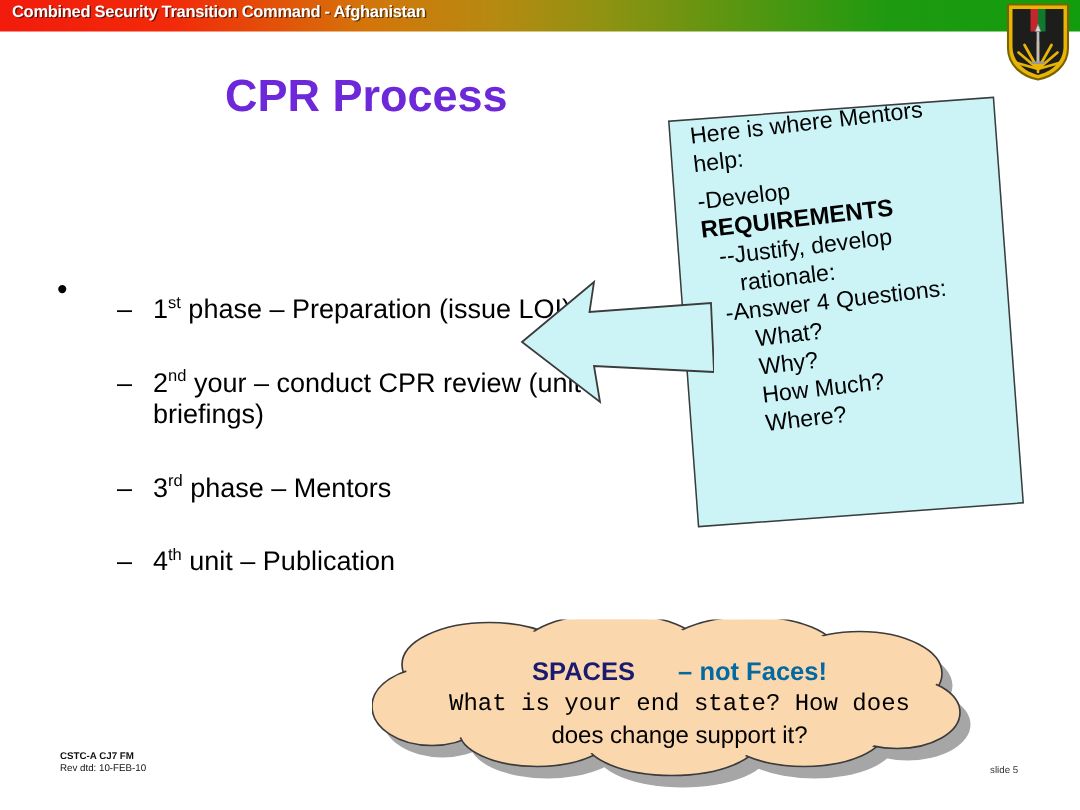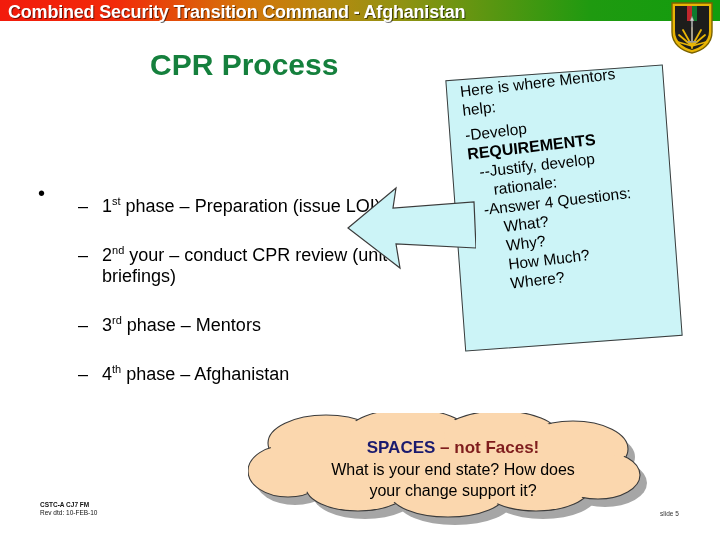--- a/index.html
+++ b/index.html
@@ -30,21 +30,21 @@
         #b58a10 46%,
         #8f9212 56%,
         #5a9611 68%,
         #1f9a10 82%,
         #119d0e 100%);
   }
   #banner-title {
     position: absolute;
     left: 8px;
     top: 2px;
-    font-size: 18px;
+    font-size: 11px;
     font-weight: bold;
     color: #ffffff;
     letter-spacing: -0.2px;
     text-shadow: 1px 1px 0 rgba(0,0,0,.55);
     white-space: nowrap;
   }
 
   
   #insignia {
     position: absolute;
@@ -54,21 +54,21 @@
     height: 52px;
   }
 
   
   #slide-title {
     position: absolute;
     left: 150px;
     top: 48px;
     font-size: 30px;
     font-weight: bold;
-    color: #15803d;
+    color: #6d28d9;
     letter-spacing: 0px;
     text-align: center;
   }
 
   
   #bullets {
     position: absolute;
     left: 30px;
     top: 180px;
     width: 380px;
@@ -161,25 +161,26 @@
     text-align: center;
     line-height: 21px;
   }
   #cloud-title {
     font-size: 17px;
     font-weight: bold;
     color: #1a1a6e;
     display: block;
     margin-bottom: 1px;
   }
-  #cloud-title .dark { color: #7f1d1d; }
+  #cloud-title .dark { color: #0369a1; padding-left: 24px; }
   #cloud-body {
     font-size: 16px;
     color: #000000;
     display: block;
+    font-family: Liberation Mono, monospace;
   }
 
   
   #footer-left {
     position: absolute;
     left: 40px;
     top: 501px;
     font-size: 6.5px;
     line-height: 8px;
     color: #111111;
@@ -241,21 +242,21 @@
     <span>2</span><sup>nd</sup><span> your – conduct CPR review (unit briefings)</span>
   </div>
 
   <div class="lvl2 l2-gap-lg">
     <span class="bullet-dash">–</span>
     <span>3</span><sup>rd</sup><span> phase – Mentors</span>
   </div>
 
   <div class="lvl2 l2-gap-lg">
     <span class="bullet-dash">–</span>
-    <span>4</span><sup>th</sup><span> phase – Afghanistan</span>
+    <span>4</span><sup>th</sup><span> unit – Publication</span>
   </div>
 
 </div>
 
 <div id="callout-box"></div>
 
 <div id="callout-text">
   <div>Here is where Mentors</div>
   <div>help:</div>
   <span class="sp"></span>
@@ -312,21 +313,21 @@
       <ellipse cx="288" cy="74" rx="52" ry="22"></ellipse>
       <ellipse cx="350" cy="62" rx="40" ry="22"></ellipse>
       <rect x="30" y="26" width="330" height="52"></rect>
     </g>
   </svg>
 </div>
 
 <div id="cloud-text">
   <span id="cloud-title"><span>SPACES</span><span class="dark"> – not Faces!</span></span>
   <span id="cloud-body">What is your end state? How does</span>
-  <span id="cloud-body2" style="font-size:16px;display:block;">your change support it?</span>
+  <span id="cloud-body2" style="font-size:16px;display:block;">does change support it?</span>
 </div>
 
 <div id="footer-left">
   <div class="fl1">CSTC-A CJ7 FM</div>
   <div>Rev dtd: 10-FEB-10</div>
 </div>
 
 <div id="slide-number">slide 5</div>
 
 </body></html>

